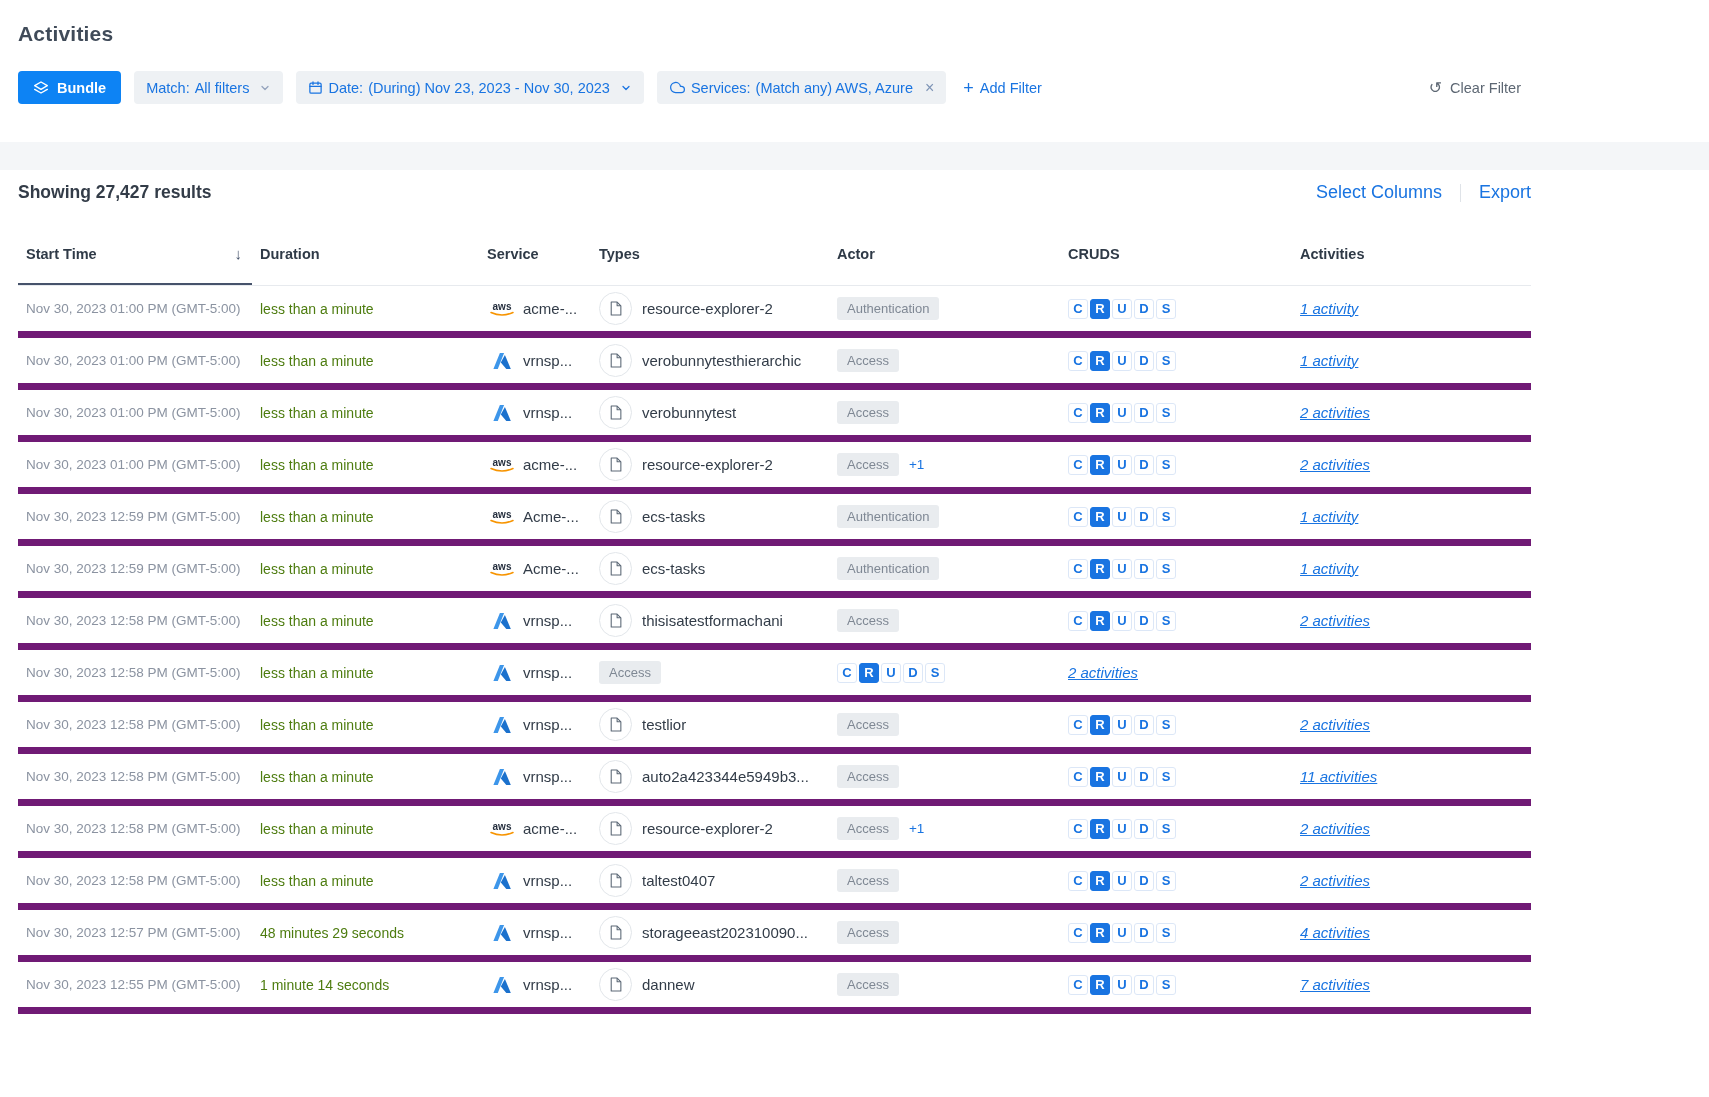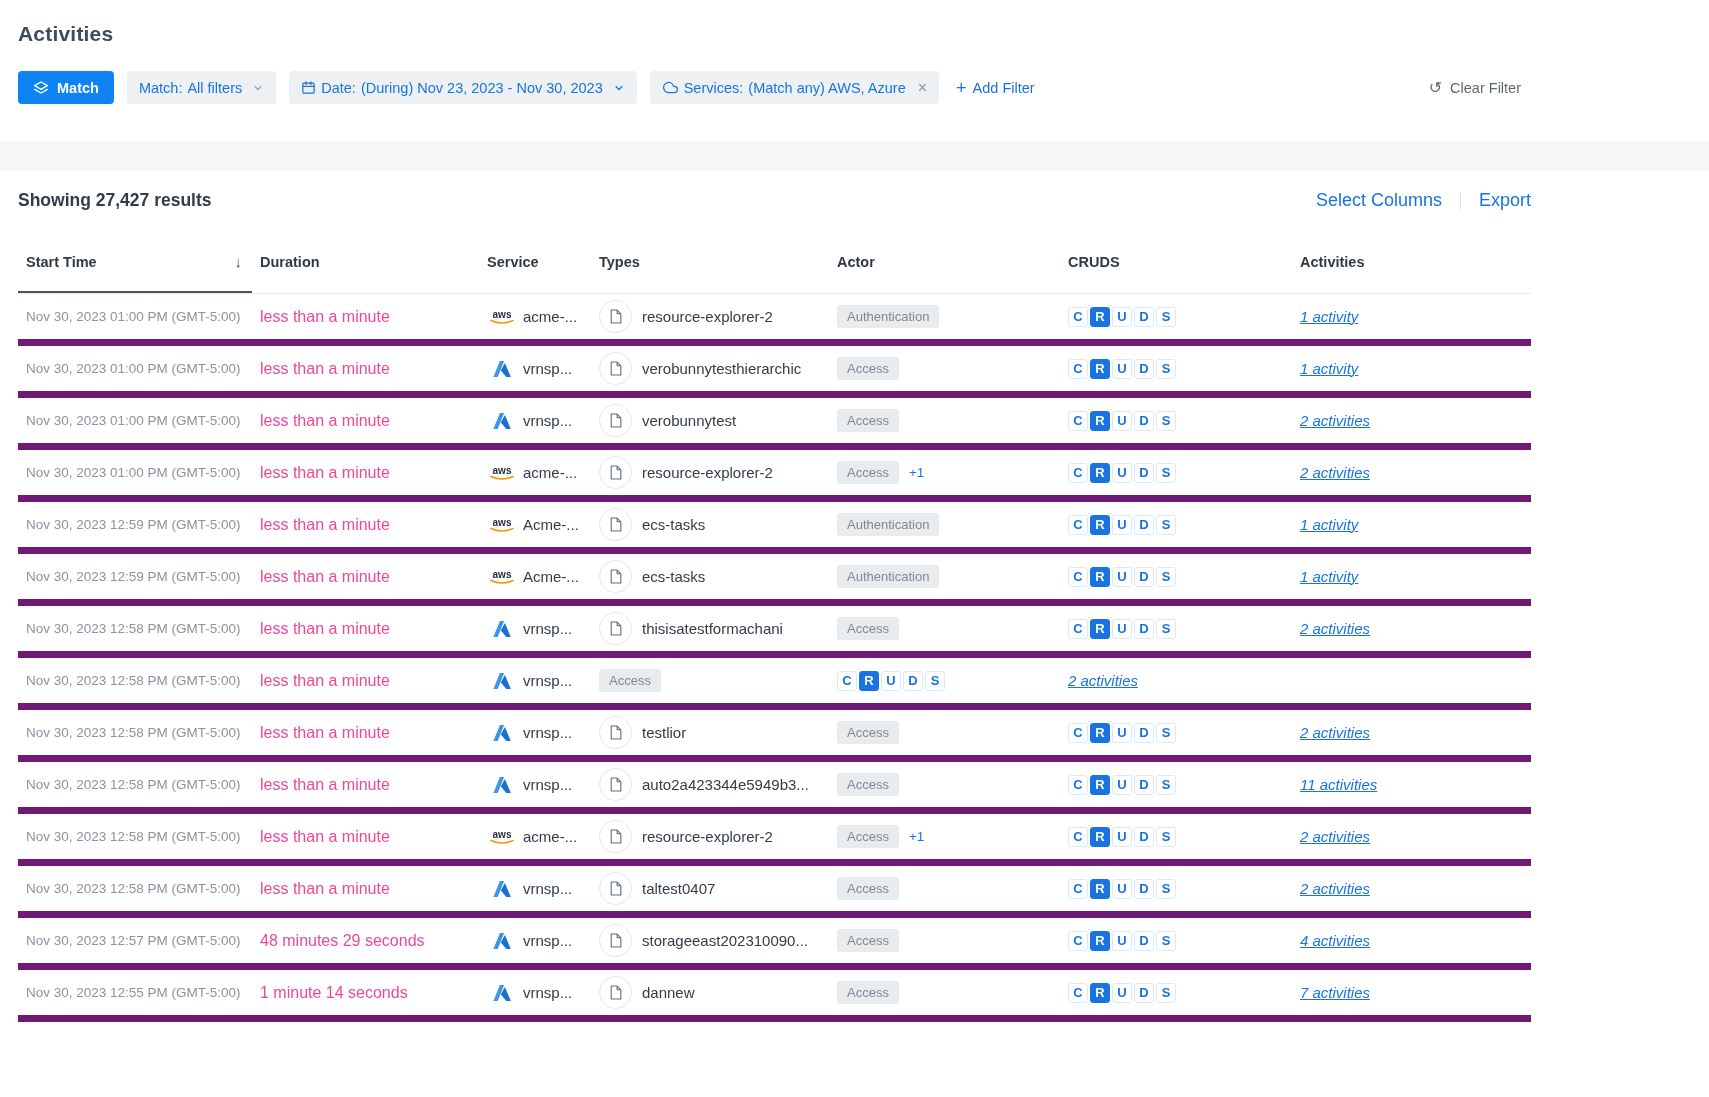--- a/index.html
+++ b/index.html
@@ -28,36 +28,36 @@
   .pill .close-x{margin-left:7px;color:#7d93b5;font-size:16px;line-height:1;cursor:pointer;}
   .add-filter{display:flex;align-items:center;gap:6px;background:none;border:none;color:var(--accent);
     font-size:14.5px;font-family:inherit;cursor:pointer;padding:0 4px;}
   .add-filter .plus{font-size:18px;line-height:1;font-weight:400;}
   .clear-filter{margin-left:auto;display:flex;align-items:center;gap:8px;background:none;border:none;color:#5d6773;
     font-size:14.5px;font-family:inherit;cursor:pointer;}
   .clear-filter .undo{font-size:16px;line-height:1;}
   .section-gap{height:28px;background:#f4f6f8;margin-top:38px;}
   
   .results{padding:0 178px 40px 18px;}
-  .results-head{display:flex;align-items:flex-start;justify-content:space-between;margin-top:20px;}
+  .results-head{display:flex;align-items:flex-start;justify-content:space-between;margin-top:12px;}
   .results-summary{margin:0;font-size:17.5px;font-weight:700;color:#333c48;}
   .head-links{display:flex;align-items:center;gap:18px;}
   .head-links a{color:var(--accent);font-size:18px;text-decoration:none;cursor:pointer;}
   .vline{width:1px;height:18px;background:#dfe3e8;}
   
   .table{margin-top:22px;}
   .thead,.tr{display:grid;grid-template-columns:234px 227px 112px 238px 231px 232px 1fr;align-items:center;}
   .thead{border-bottom:1px solid #e7eaee;}
   .th{font-size:14.5px;font-weight:700;color:#2f3a47;padding:6px 10px 23px 8px;cursor:pointer;margin-top:14px;}
   .th-start{display:flex;justify-content:space-between;align-items:center;box-shadow:inset 0 -2px 0 #46536b;}
   .sort{color:#46536b;font-weight:400;font-size:15px;}
   .tr{height:52px;border-bottom:7px solid #701a75;cursor:pointer;}
   .td{padding-left:8px;white-space:nowrap;overflow:hidden;}
   .td.start{font-size:13.5px;color:#8b93a1;}
-  .td.dur{font-size:16px;color:#ec4899;}
+  .td.dur{font-size:14px;color:#4d7c0f;}
   .service-cell{display:flex;align-items:center;gap:6px;font-size:15px;color:#323c48;}
   .provider-icon{width:30px;display:flex;justify-content:center;align-items:center;flex:none;}
   .provider-icon .badge{display:none;line-height:0;}
   .tr.aws .aws-badge{display:block;}
   .tr.azure .azure-badge{display:block;}
   .aws-smile{stroke:var(--aws-smile);}
   .az-light{fill:var(--azure-light);}
   .az-dark{fill:var(--azure-dark);}
   .actor-cell{display:flex;align-items:center;gap:10px;font-size:15px;color:#323c48;}
   .actor-avatar{width:33px;height:33px;border-radius:50%;border:1px solid #e2e6ea;display:flex;align-items:center;
@@ -81,21 +81,21 @@
 
     <div class="filter-bar">
 
       <button class="bundle-btn">
         <span style="display:flex;">
           <svg width="16" height="16" viewBox="0 0 24 24" fill="none" stroke="#fff" stroke-width="2" stroke-linejoin="round" stroke-linecap="round">
             <path d="M12 3 2.5 8.5 12 14l9.5-5.5z"></path>
               <path d="M2.5 14 12 19.5 21.5 14"></path>
           </svg>
         </span>
-        <span>Match</span>
+        <span>Bundle</span>
       </button>
 
       <div class="pill">
         <span class="pill-label">Match:</span>
         <span class="pill-value">All filters</span>
         <span class="chev">
           <svg width="12" height="12" viewBox="0 0 24 24" fill="none" stroke="#94a3bc" stroke-width="2.5" stroke-linecap="round" stroke-linejoin="round">
               <path d="M6 9l6 6 6-6"></path>
             </svg>
         </span>

